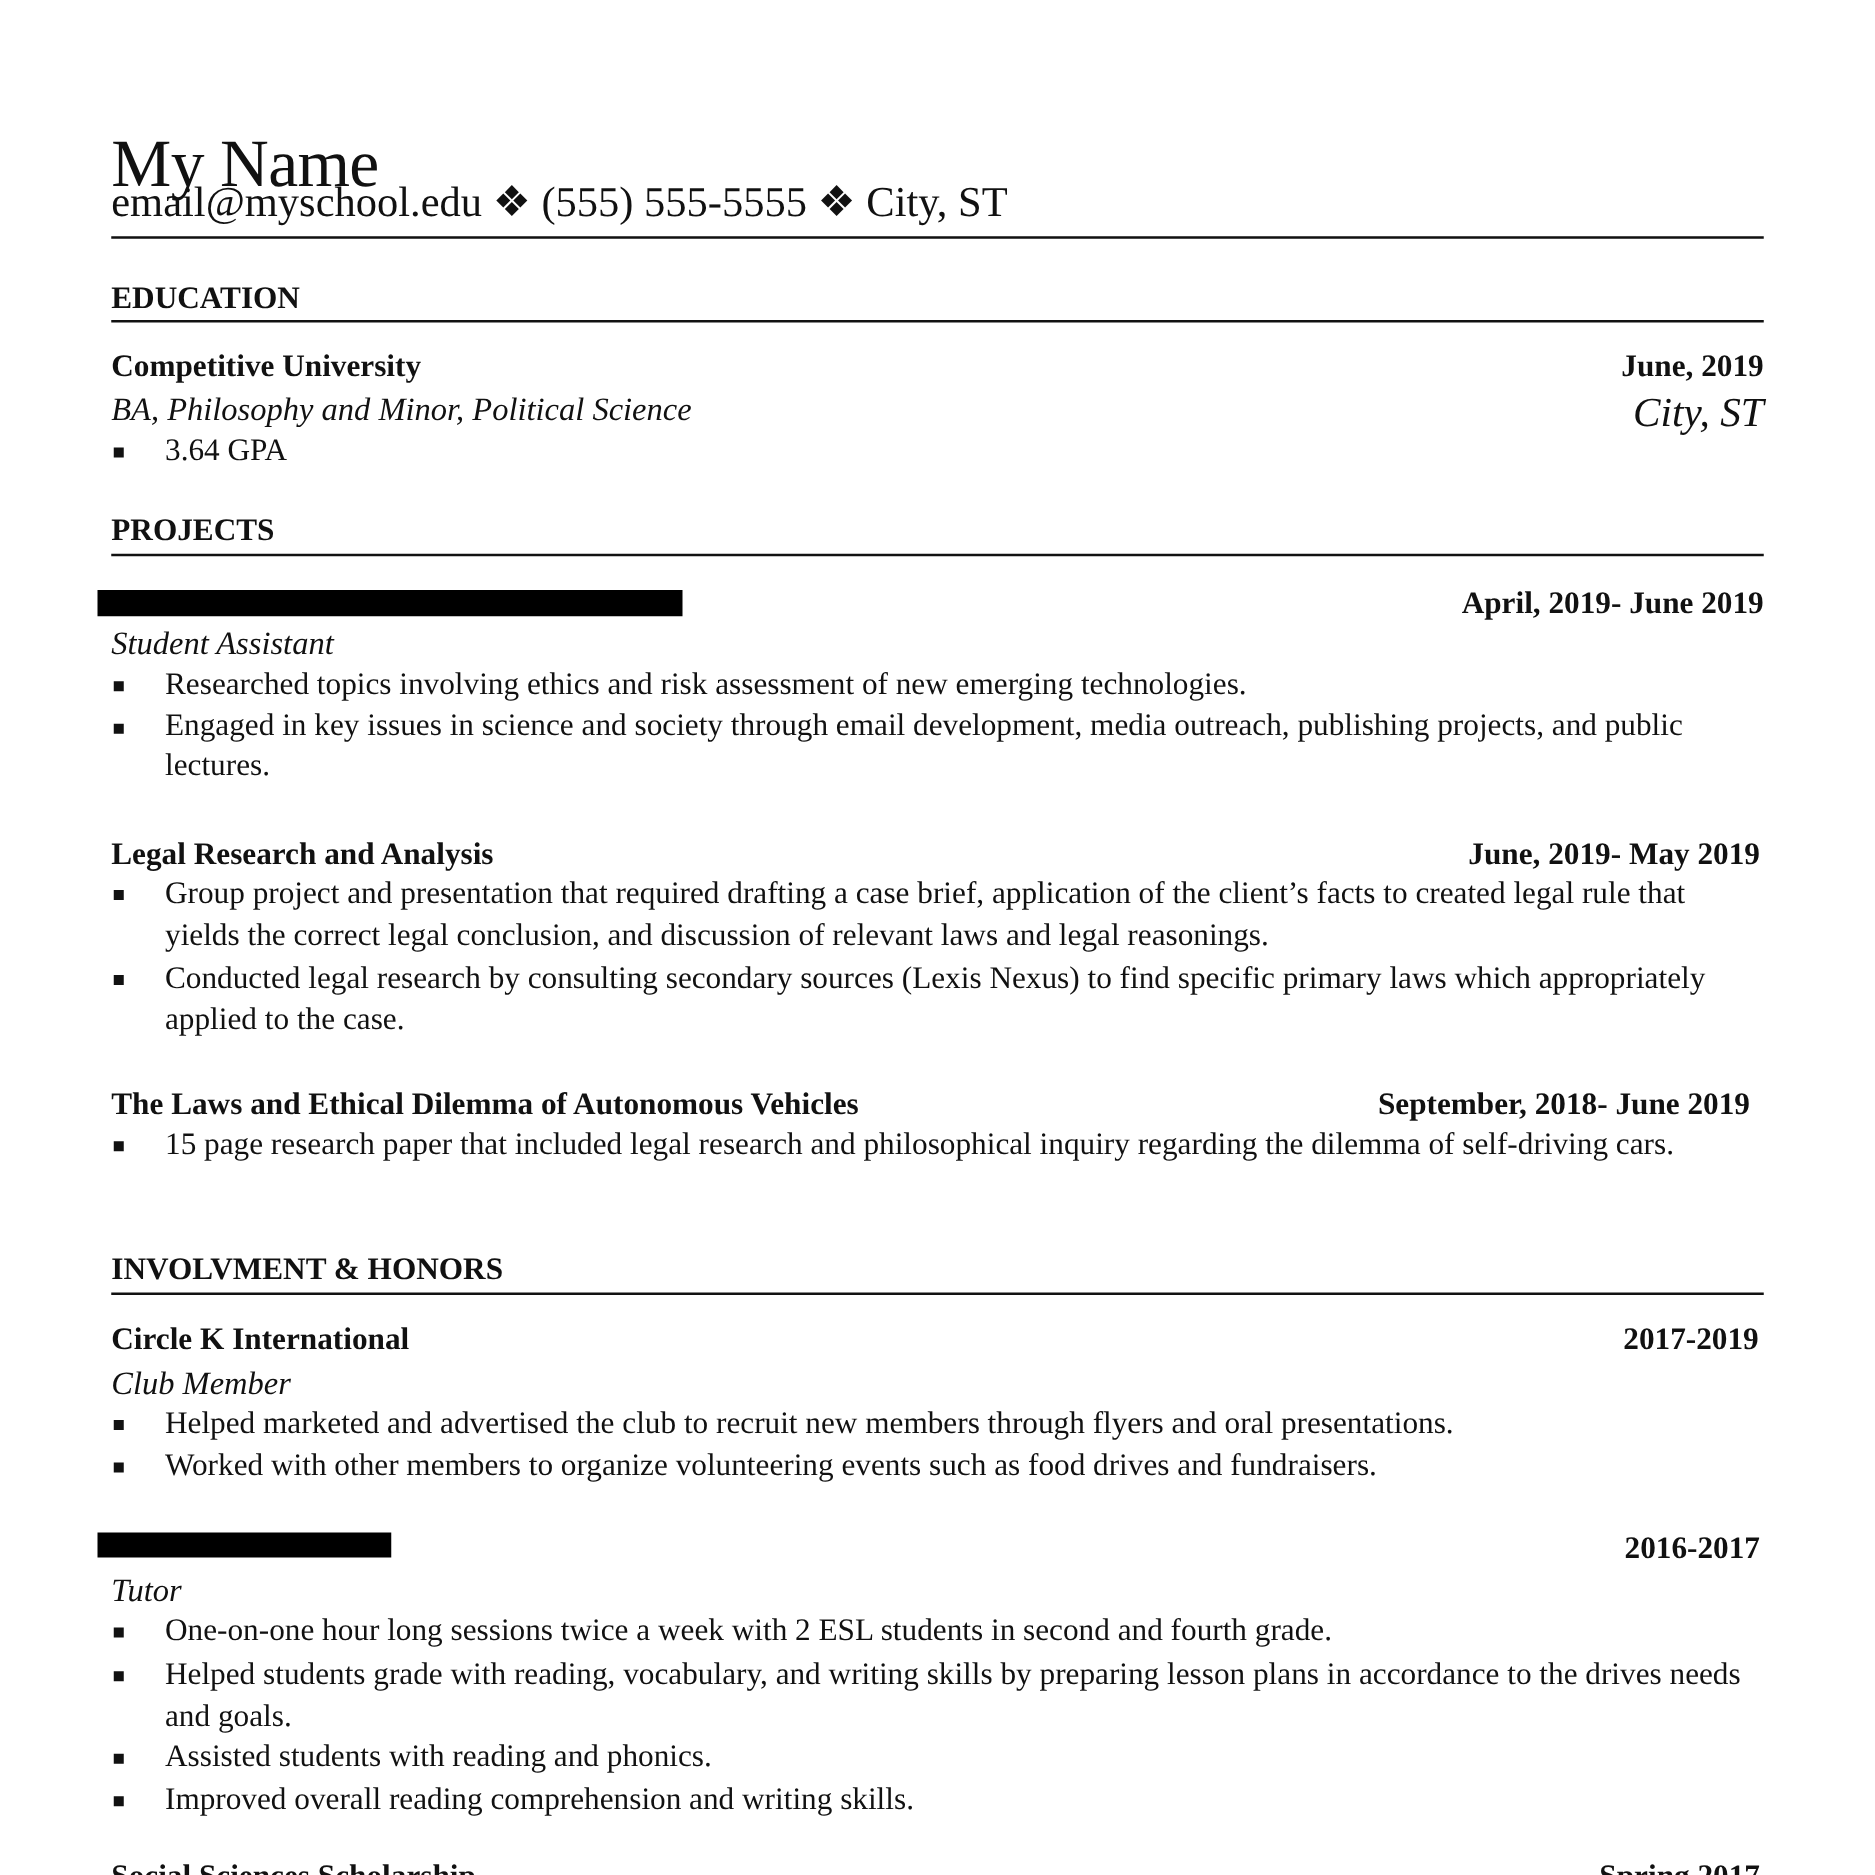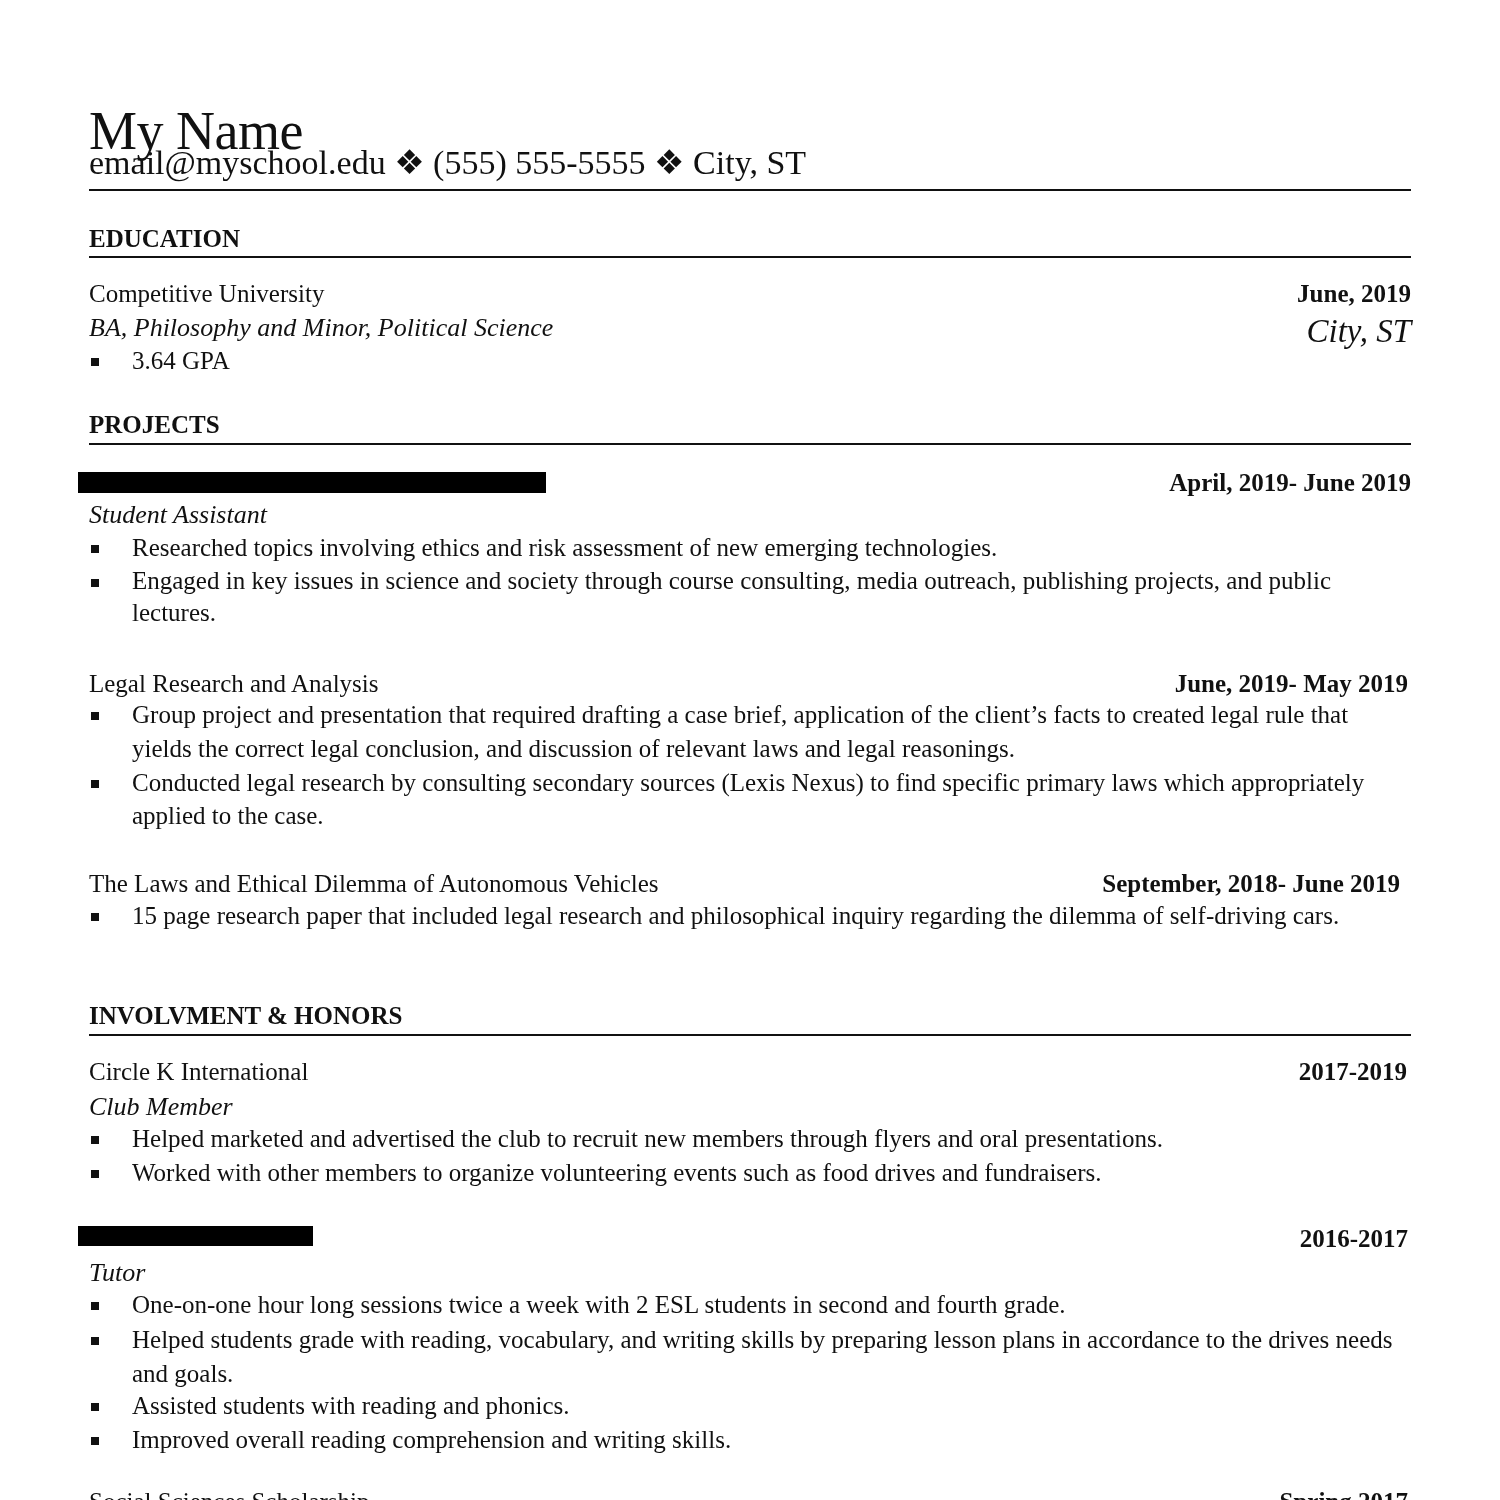--- a/index.html
+++ b/index.html
@@ -4,21 +4,21 @@
 <style>
   html, body { margin:0; padding:0; background:#fff; }
   body { width:1500px; height:1500px; overflow:hidden; position:relative;
          font-family:"Liberation Serif","DejaVu Serif",serif; color:#111; }
   .page { position:absolute; left:89px; top:0; width:1322px; }
   .name { position:absolute; top:104px; font-size:54px; font-weight:normal; line-height:1; letter-spacing:-0.5px; }
   .contact { position:absolute; top:146px; font-size:34px; line-height:1; white-space:nowrap; }
   .rule { position:absolute; left:0; width:1322px; height:2px; background:#111; }
   .sec { position:absolute; font-size:25px; font-weight:bold; line-height:1; }
   .row { position:absolute; left:0; width:1322px; font-size:25px; line-height:1; }
-  .row .l { position:absolute; left:0; font-weight:normal; white-space:nowrap; }
+  .row .l { position:absolute; left:0; font-weight:bold; white-space:nowrap; }
   .row .r { position:absolute; right:0; font-weight:bold; white-space:nowrap; }
   .it { position:absolute; left:0; font-size:26px; font-style:italic; line-height:1; white-space:nowrap; }
   .itr { position:absolute; right:0; font-size:33px; font-style:italic; line-height:1; white-space:nowrap; }
   .bul { position:absolute; left:0; width:1322px; font-size:25px; line-height:34px; }
   .bul .dot { position:absolute; left:2px; top:14px; width:8px; height:8px; background:#111; }
   .bul .txt { position:absolute; left:43px; right:0; }
   .redact { position:absolute; background:#000; }
 </style>
 </head>
 <body>
@@ -51,21 +51,21 @@
     <span class="redact" style="left:-11px;top:2px;width:468px;height:21px"></span>
     <span class="r">April, 2019- June 2019</span>
   </div>
   <div class="it" style="top:502px">Student Assistant</div>
   <div class="bul" style="top:531px">
     <span class="dot"></span>
     <span class="txt">Researched topics involving ethics and risk assessment of new emerging technologies.</span>
   </div>
   <div class="bul" style="top:565px">
     <span class="dot"></span>
-    <span class="txt" style="line-height:32px">Engaged in key issues in science and society through course consulting, media outreach, publishing projects, and public lectures.</span>
+    <span class="txt" style="line-height:32px">Engaged in key issues in science and society through email development, media outreach, publishing projects, and public lectures.</span>
   </div>
 
   <div class="row" style="top:671px">
     <span class="l">Legal Research and Analysis</span>
     <span class="r" style="right:3px">June, 2019- May 2019</span>
   </div>
   <div class="bul" style="top:698px">
     <span class="dot"></span>
     <span class="txt" style="right:40px">Group project and presentation that required drafting a case brief, application of the client’s facts to created legal rule that yields the correct legal conclusion, and discussion of relevant laws and legal reasonings.</span>
   </div>

